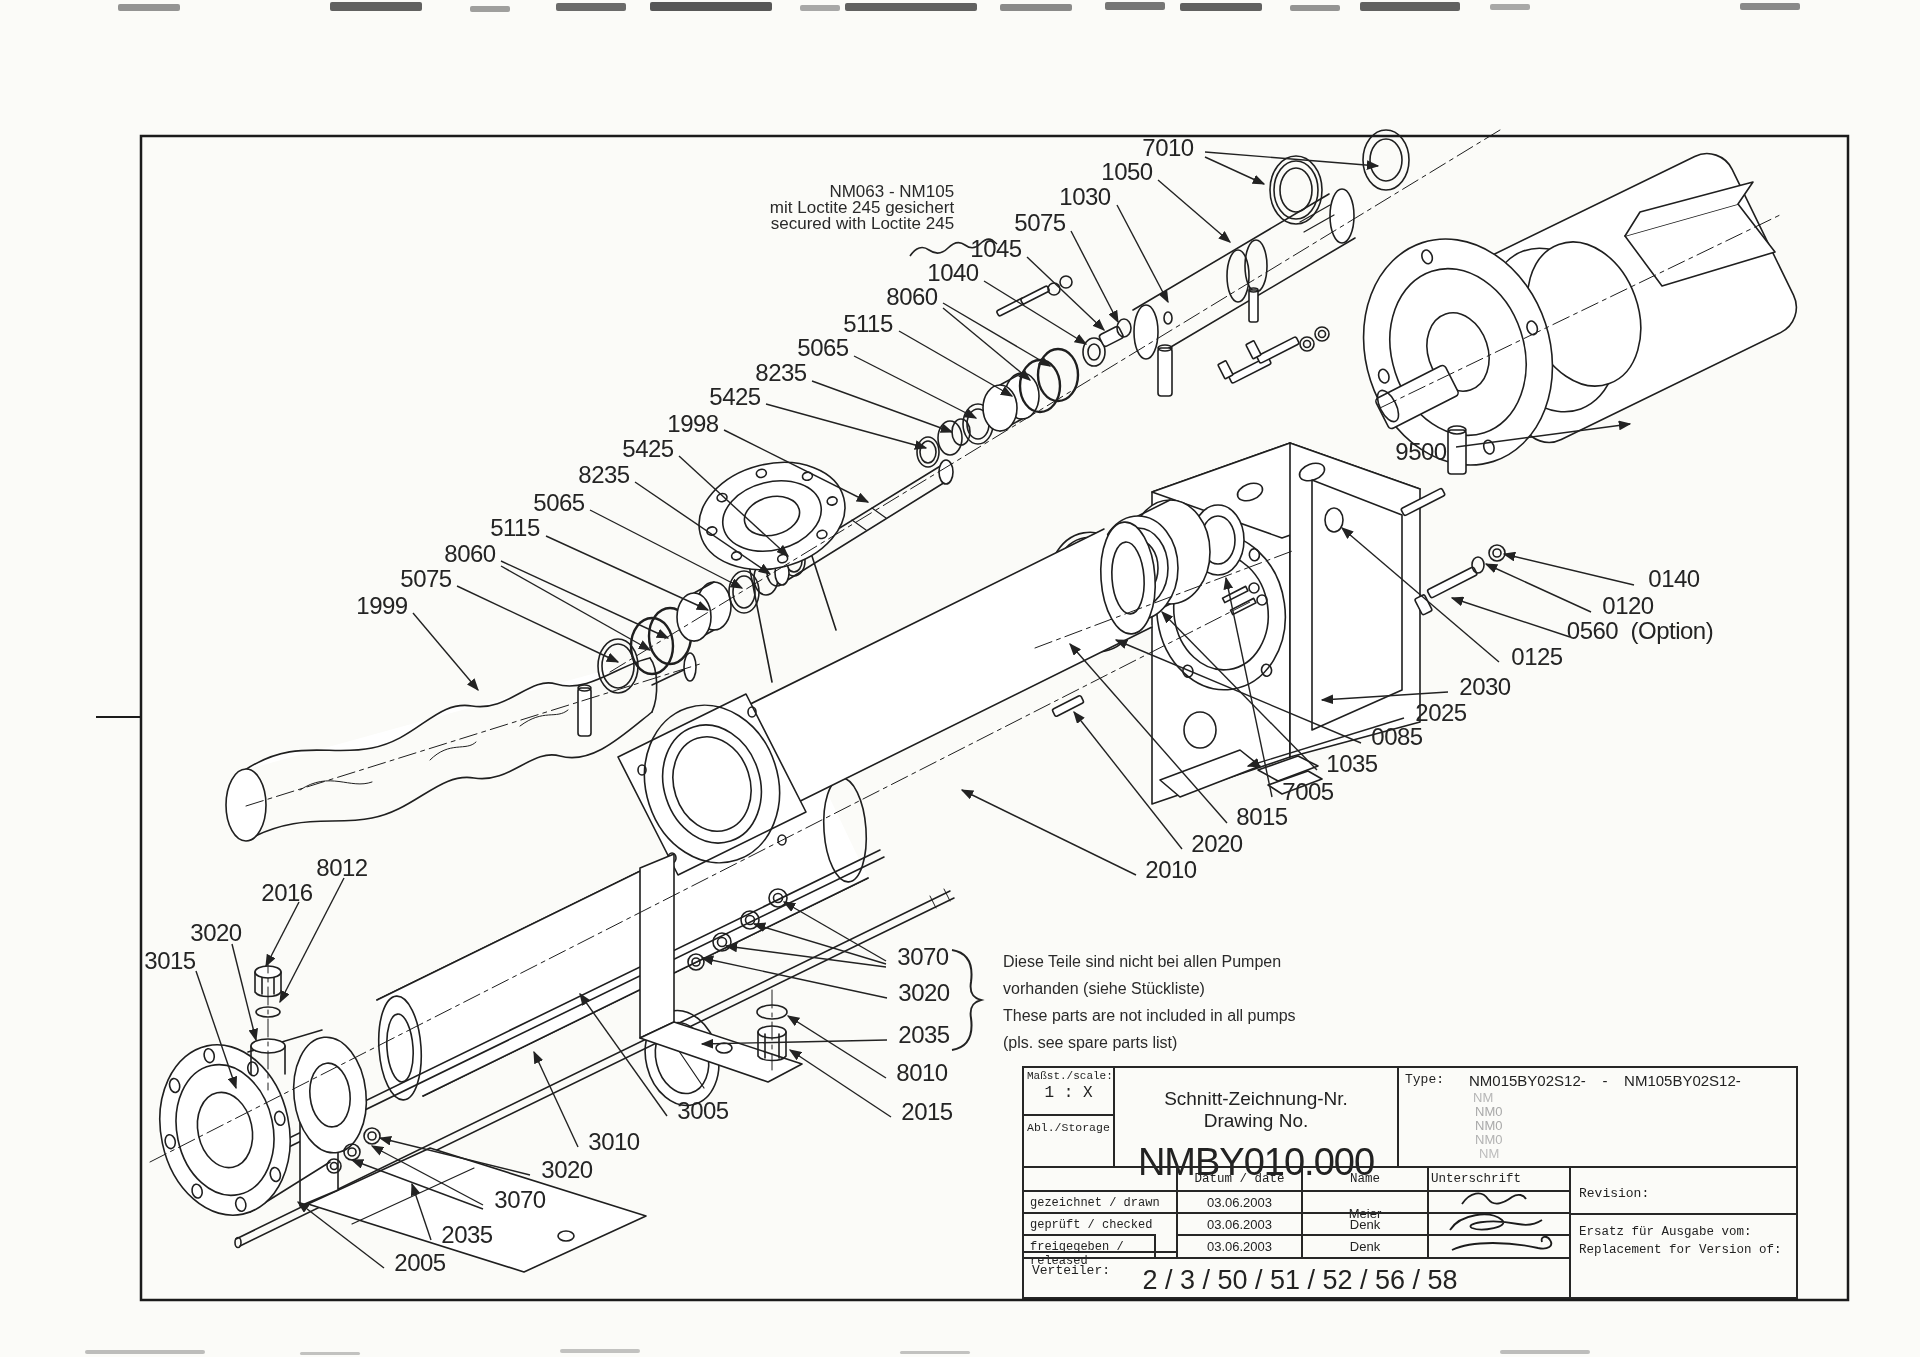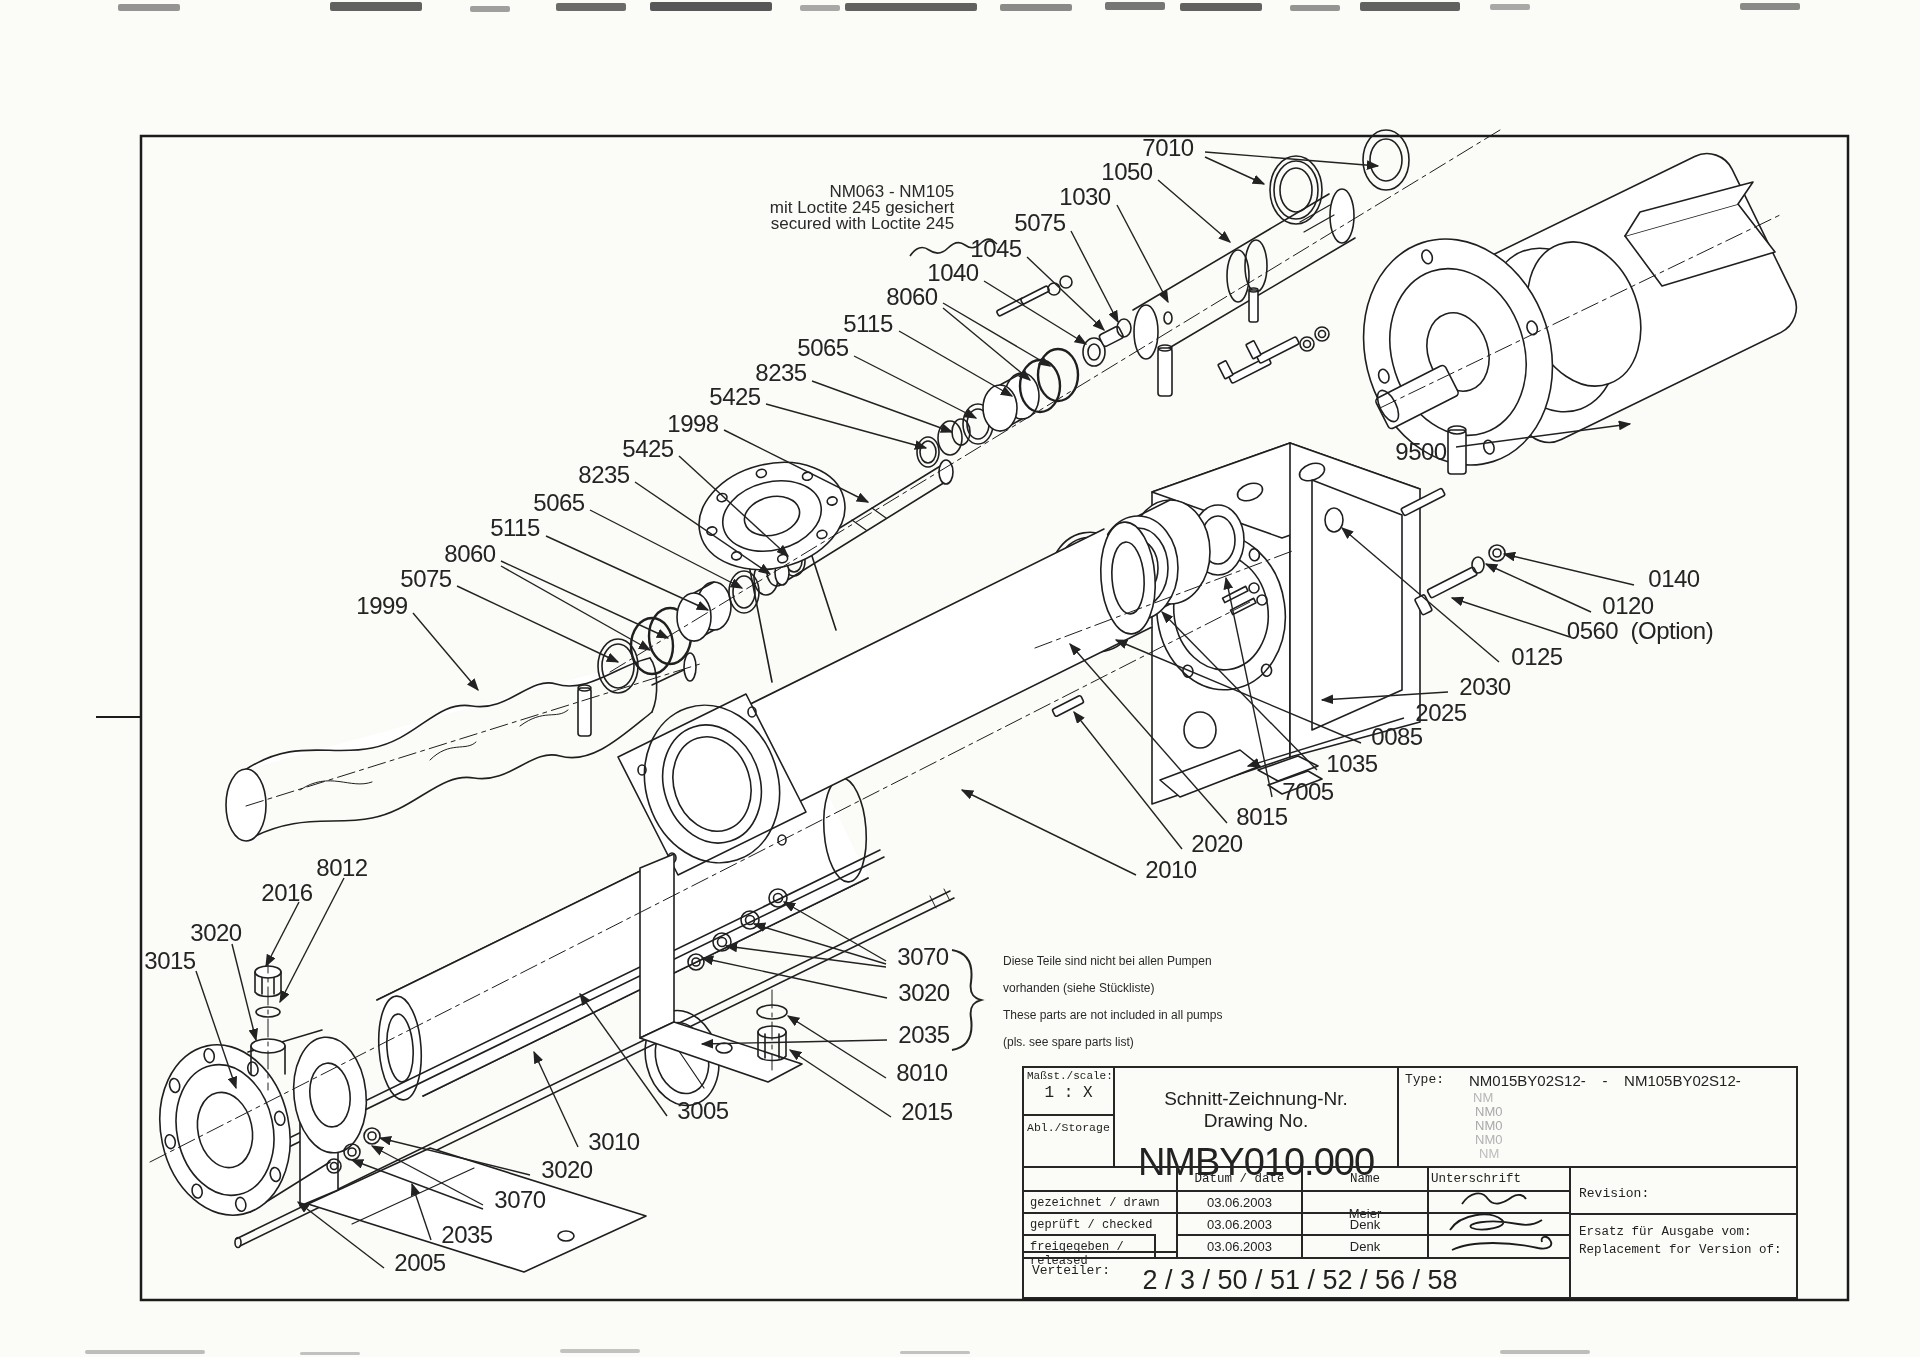--- a/index.html
+++ b/index.html
@@ -6,21 +6,21 @@
   body{width:1920px;height:1357px;position:relative;overflow:hidden;
        background:#fbfbf8;font-family:"Liberation Sans",sans-serif;color:#222;}
   .stage{position:absolute;inset:0;}
   svg.art{position:absolute;left:0;top:0;z-index:2;pointer-events:none;}
   .labels{position:absolute;inset:0;z-index:3;}
   .co{position:absolute;transform:translate(-50%,-50%);font-size:24px;letter-spacing:-0.5px;
       white-space:pre;color:#242424;}
   .note{position:absolute;color:#2a2a2a;}
   .note-loctite{left:862px;top:184px;transform:translateX(-50%);text-align:right;
       font-size:17px;line-height:16px;}
-  .note-spare{left:1003px;top:948px;font-size:12px;line-height:27px;}
+  .note-spare{left:1003px;top:948px;font-size:16px;line-height:27px;}
   
   .tb{position:absolute;z-index:1;}
   .cell{position:absolute;border:2px solid #262626;box-sizing:border-box;background:transparent;}
   .mono{font-family:"Liberation Mono",monospace;}
   .tb-small{font-size:12px;color:#1e1e1e;}
   .noise{position:absolute;background:#2e2e2e;border-radius:2px;z-index:4;}
 </style>
 </head>
 <body>
 

